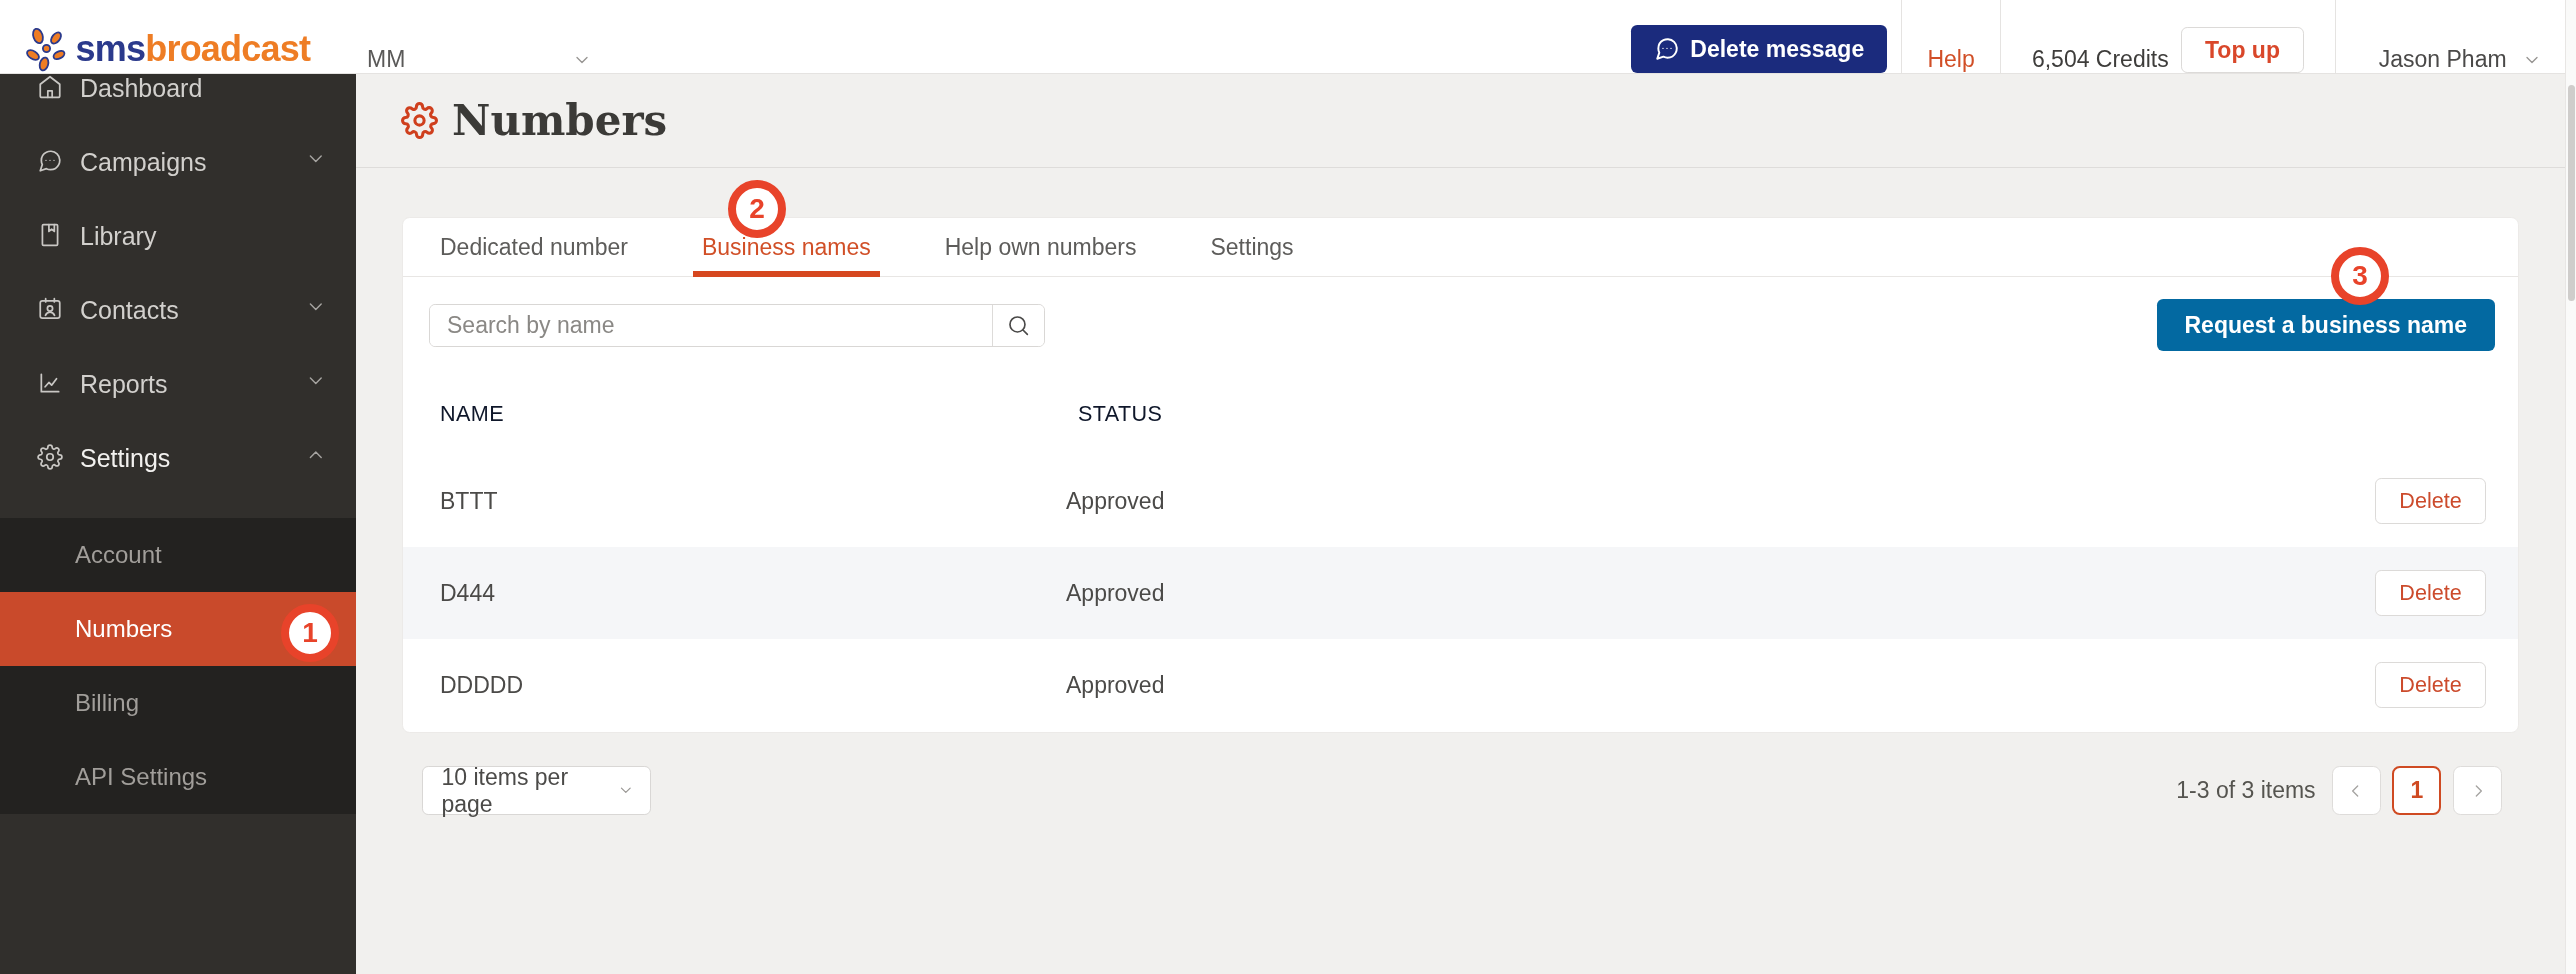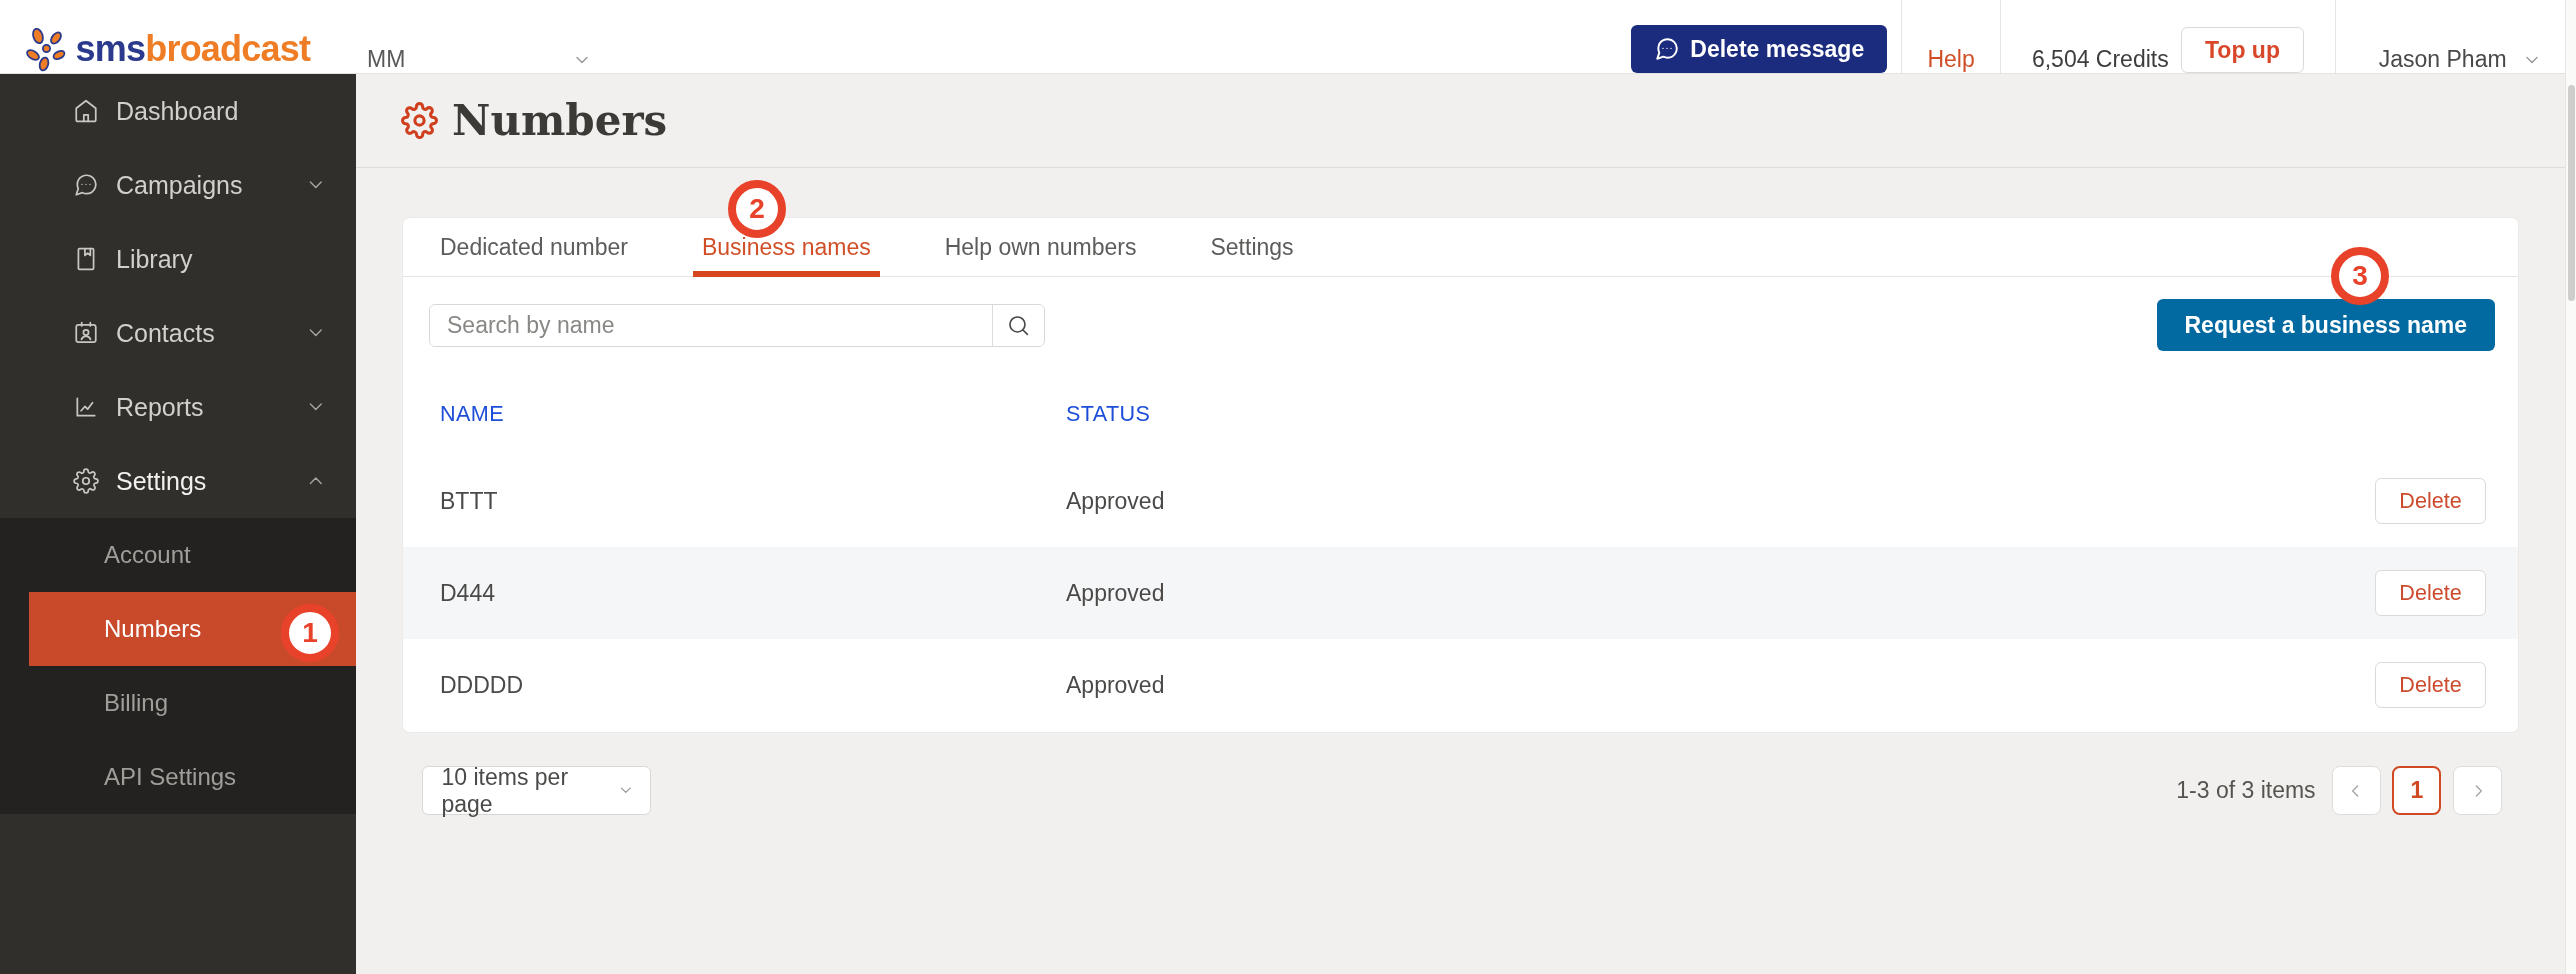--- a/index.html
+++ b/index.html
@@ -43,28 +43,28 @@
     font-size:23px; color:#4a4948; cursor:pointer; }
   .user-menu .chev { color:#979592; }
   .chev { width:20px; height:20px; }
 
   
   .sidebar {
     position:absolute; left:0; top:74px; bottom:0; width:356px;
     background:#312f2c; z-index:4;
   }
   .side-item {
-    height:74px; display:flex; align-items:center; padding-left:37px;
-    position:relative; font-size:25px; color:#d2d0cd; cursor:pointer;margin-left:36px;
+    height:74px; display:flex; align-items:flex-start; padding-left:37px;
+    position:relative; font-size:25px; color:#d2d0cd; cursor:pointer;
   }
   .side-item .mi { width:26px; height:26px; margin-right:17px; color:#c9c7c4; }
   .side-item .chev { position:absolute; right:29px; width:21.6px; height:21.6px; color:#aoaoao; color:#a5a3a0; }
   .side-item.settings { color:#f2f1ef; }
   .chev.up { transform:rotate(180deg); }
-  .submenu { background:#232220;padding-left:29px; }
+  .submenu { background:#232220; }
   .sub-item {
     height:74px; display:flex; align-items:center; padding-left:75px;
     font-size:24px; color:#a19e9a; cursor:pointer;
   }
   .sub-item.active { background:#c94a2b; color:#ffffff; }
 
   
   .main { position:absolute; left:356px; top:74px; right:0; bottom:0; background:#f1f0ee; }
   .page-header {
     height:94px; border-bottom:0.8px solid #dedcda;
@@ -100,22 +100,22 @@
   .search input::placeholder { color:#8a8885; }
   .search-divider { width:0.8px; height:100%; background:#dddbd9; }
   .search-btn { width:51px; height:100%; background:#fff; border:none; display:flex;
     align-items:center; justify-content:center; cursor:pointer; color:#4a4948; }
   .search-btn svg { width:25px; height:25px; }
   .request-btn {
     height:52px; padding:0 28px; background:#0369a1; border:none; border-radius:6.2px;
     color:#fff; font-size:23px; font-weight:600; font-family:inherit; cursor:pointer;
   }
 
-  .thead { height:82px; display:flex; align-items:center; font-size:21.6px; color:#1d4ed8;
-    letter-spacing:0.4px; }
+  .thead { height:82px; display:flex; align-items:center; font-size:21.6px; color:#0f172a;
+    letter-spacing:0.4px;gap:12px; }
   .col-name { width:663px; padding-left:37px; }
   .col-status { flex:1; }
   .col-action { width:181px; display:flex; justify-content:flex-end; padding-right:32px; }
   .trow { height:92px; display:flex; align-items:center; font-size:23px; color:#4b4a48; }
   .trow:nth-child(odd) { background:#f5f6f8; }
   .trow:last-child { border-radius:0 0 7.7px 7.7px; }
   .delete-btn {
     width:111px; height:46px; background:#fff; border:1.5px solid #dcdad8; border-radius:6.2px;
     color:#cc4b2c; font-size:21.6px; font-family:inherit; cursor:pointer;
   }

